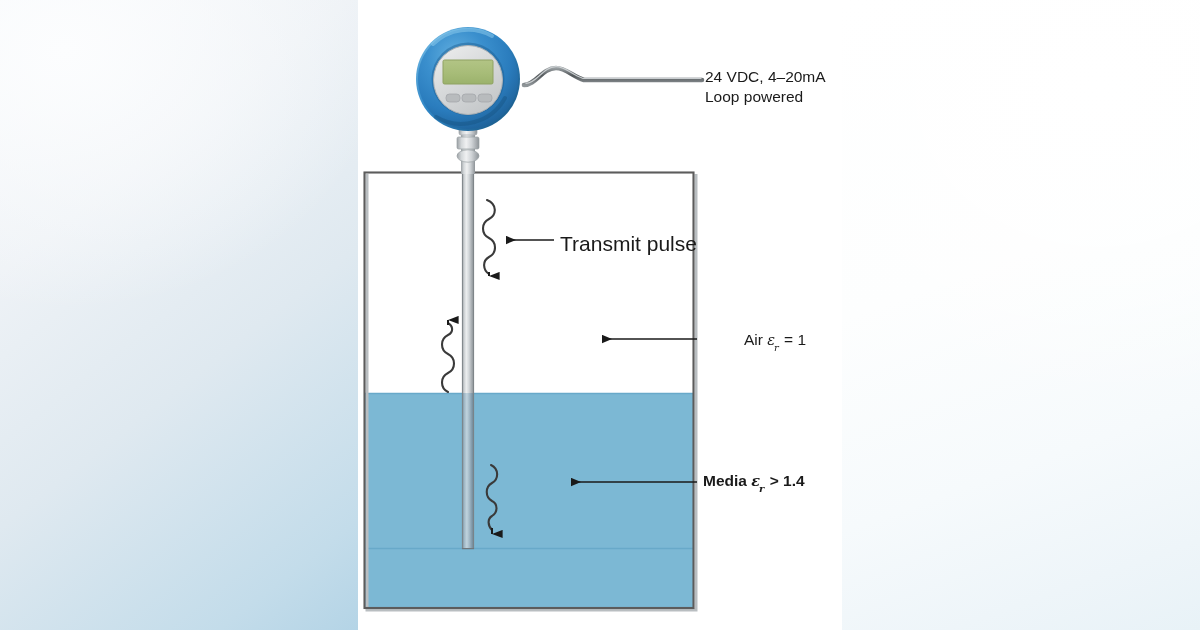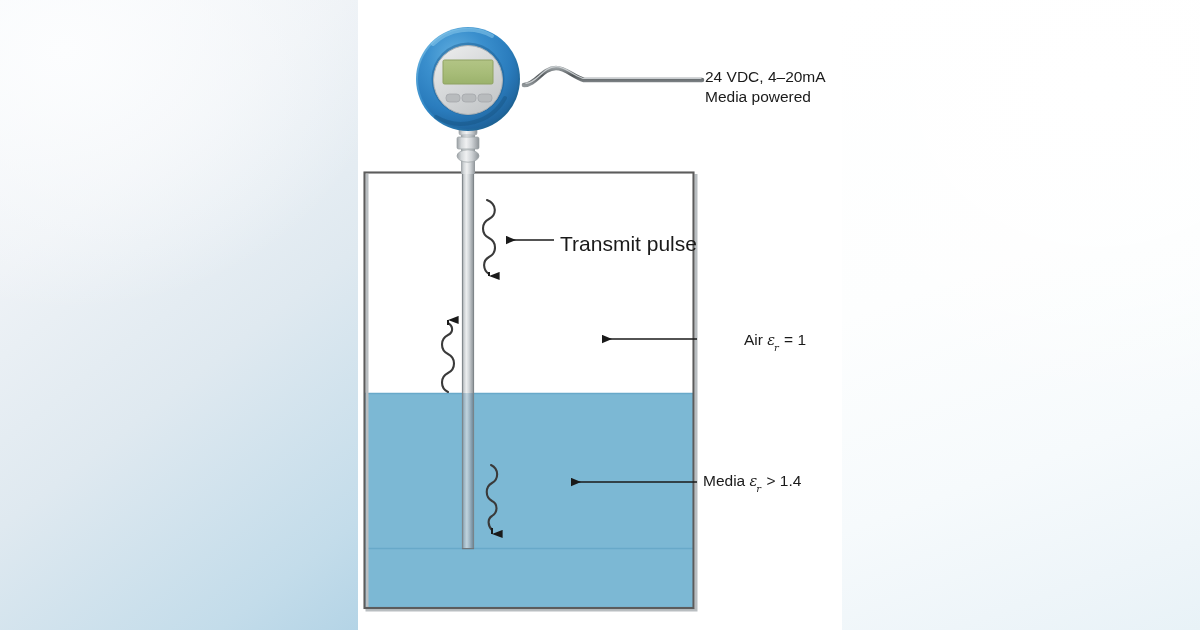--- a/index.html
+++ b/index.html
@@ -81,20 +81,21 @@
   }
   #label-air {
     left: 744px;
     top: 330px;
     font-size: 15.5px;
   }
   #label-media {
     left: 703px;
     top: 471px;
     font-size: 15.5px;
+    font-weight: bold;
   }
   .eps {
     font-family: "DejaVu Serif", serif;
     font-style: italic;
     font-size: 14.5px;
   }
   .sub {
     font-family: "DejaVu Serif", serif;
     font-style: italic;
     font-size: 10px;
@@ -271,21 +272,21 @@
 
       <line x1="697" y1="339" x2="602" y2="339" stroke="#1a1a1a" stroke-width="1.6" marker-end="url(#arrowLeft)"></line>
 
       <line x1="697" y1="482" x2="571" y2="482" stroke="#1a1a1a" stroke-width="1.6" marker-end="url(#arrowLeft)"></line>
     </g>
 
   </svg>
 
   <div class="label" id="label-power">
     <span class="ln">24 VDC, 4–20mA</span>
-    <span class="ln">Media powered</span>
+    <span class="ln">Loop powered</span>
   </div>
 
   <div class="label" id="label-transmit">Transmit pulse</div>
 
   <div class="label" id="label-air">
     <span>Air </span><span class="eps">ε</span><span class="sub">r</span><span> = 1</span>
   </div>
 
   <div class="label" id="label-media">
     <span>Media </span><span class="eps">ε</span><span class="sub">r</span><span> &gt; 1.4</span>

